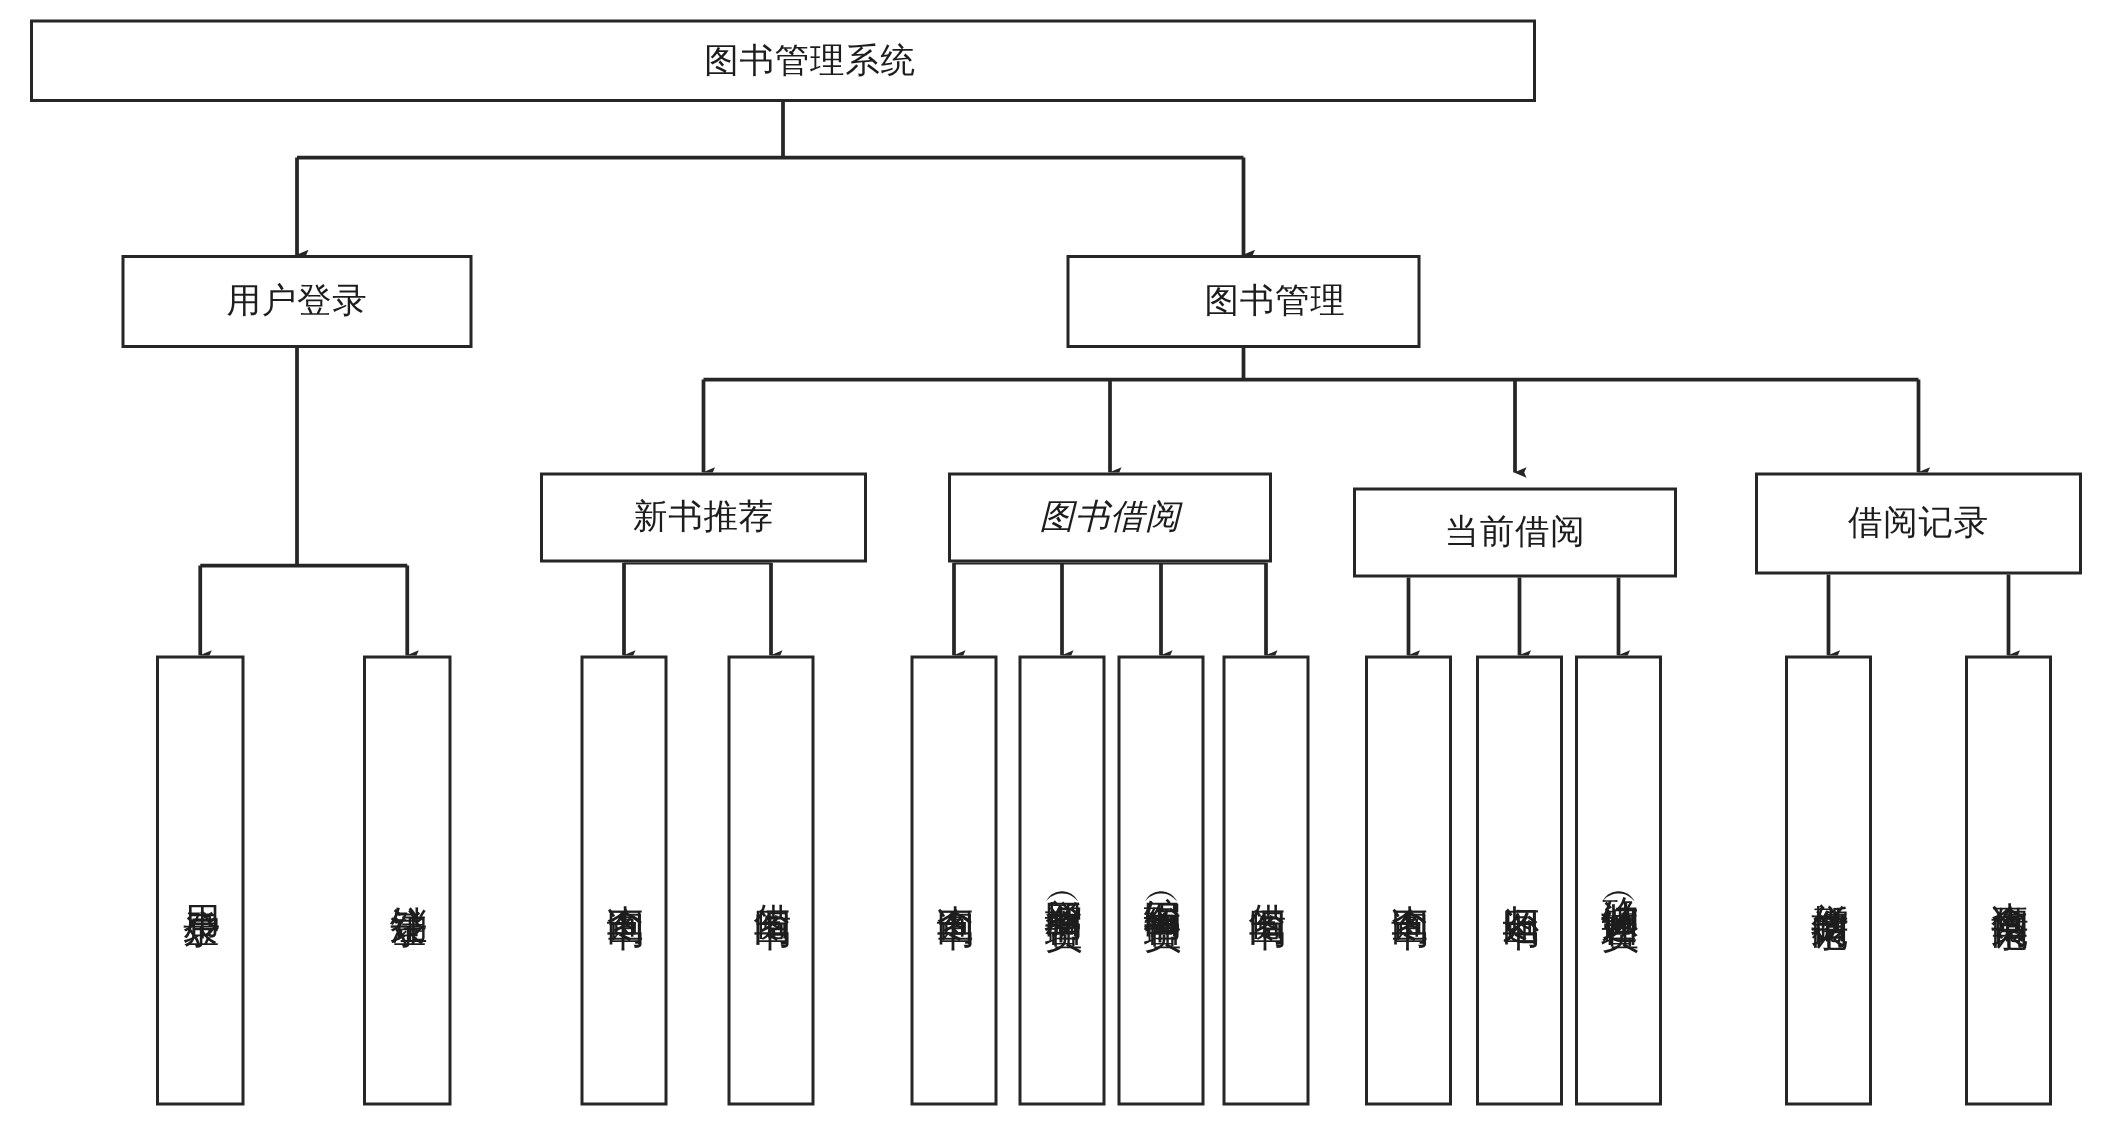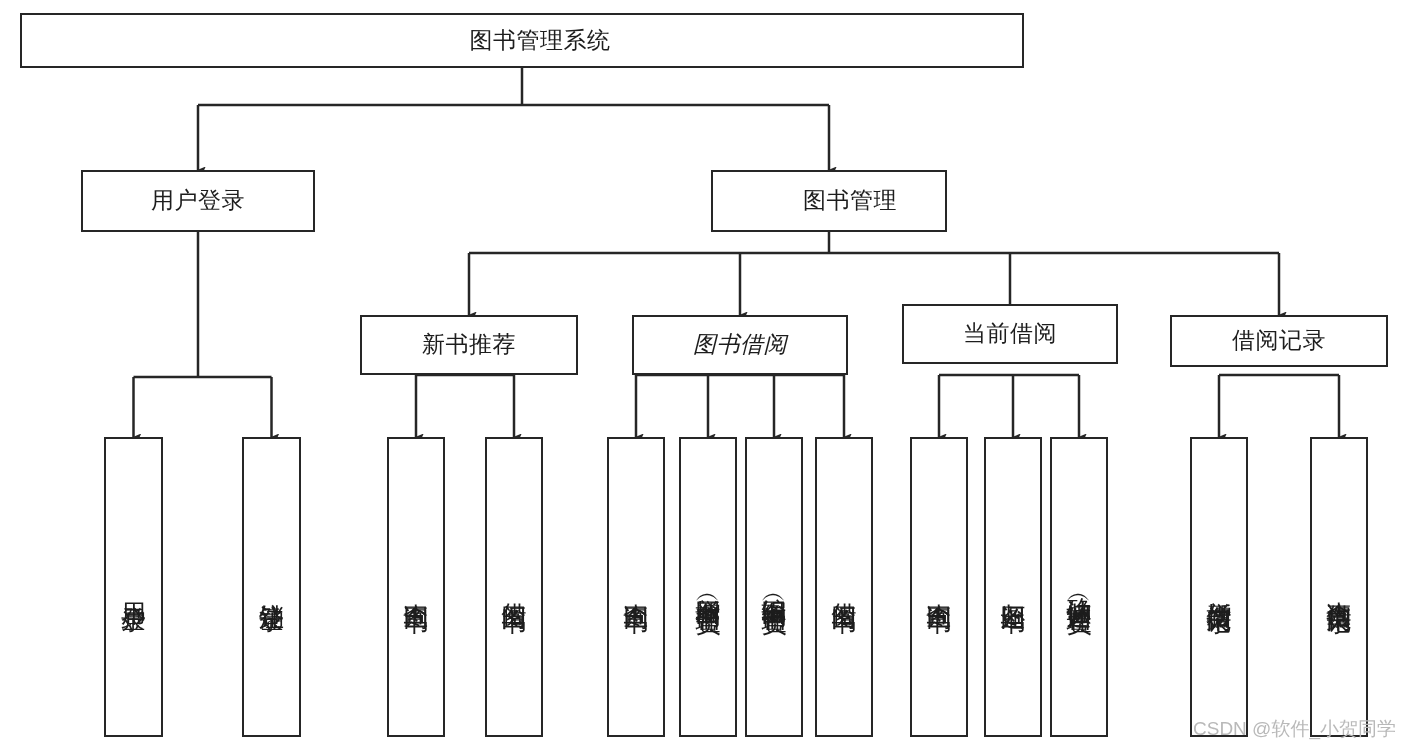--- a/index.html
+++ b/index.html
@@ -119,24 +119,24 @@
       </div>
       <div class="node" style="left: 711px; top: 170px; width: 236px; height: 62px; padding-left: 42px;">
         <span class="label">图书管理</span>
       </div>
       <div class="node" style="left: 360px; top: 315px; width: 218px; height: 60px;">
         <span class="label">新书推荐</span>
       </div>
       <div class="node" style="left: 632px; top: 315px; width: 216px; height: 60px; font-style: italic;">
         <span class="label">图书借阅</span>
       </div>
-      <div class="node" style="left: 902px; top: 304px; width: 216px; height: 60px;">
+      <div class="node" style="left: 902px; top: 325px; width: 216px; height: 60px;">
         <span class="label">当前借阅</span>
       </div>
-      <div class="node" style="left: 1170px; top: 315px; width: 218px; height: 52px;">
+      <div class="node" style="left: 1170px; top: 315px; width: 218px; height: 68px;">
         <span class="label">借阅记录</span>
       </div>
       <div class="node vertical" style="left: 104px; top: 437px; width: 59px; height: 300px;">
         <span class="label">用户登录</span>
       </div>
       <div class="node vertical" style="left: 242px; top: 437px; width: 59px; height: 300px;">
         <span class="label">注销登录</span>
       </div>
       <div class="node vertical" style="left: 387px; top: 437px; width: 58px; height: 300px;">
         <span class="label">查询图书</span>
@@ -165,14 +165,13 @@
       <div class="node vertical" style="left: 1050px; top: 437px; width: 58px; height: 300px;">
         <span class="label">确认归还（管理员）</span>
       </div>
       <div class="node vertical" style="left: 1190px; top: 437px; width: 58px; height: 300px;">
         <span class="label">新增借阅记录</span>
       </div>
       <div class="node vertical" style="left: 1310px; top: 437px; width: 58px; height: 300px;">
         <span class="label">查询借阅记录</span>
       </div>
     </div>
-  <div class="watermark" style="left: 1193px; top: 716px;">CSDN @软件_小贺同学</div>
 </div>
 
 </body></html>

